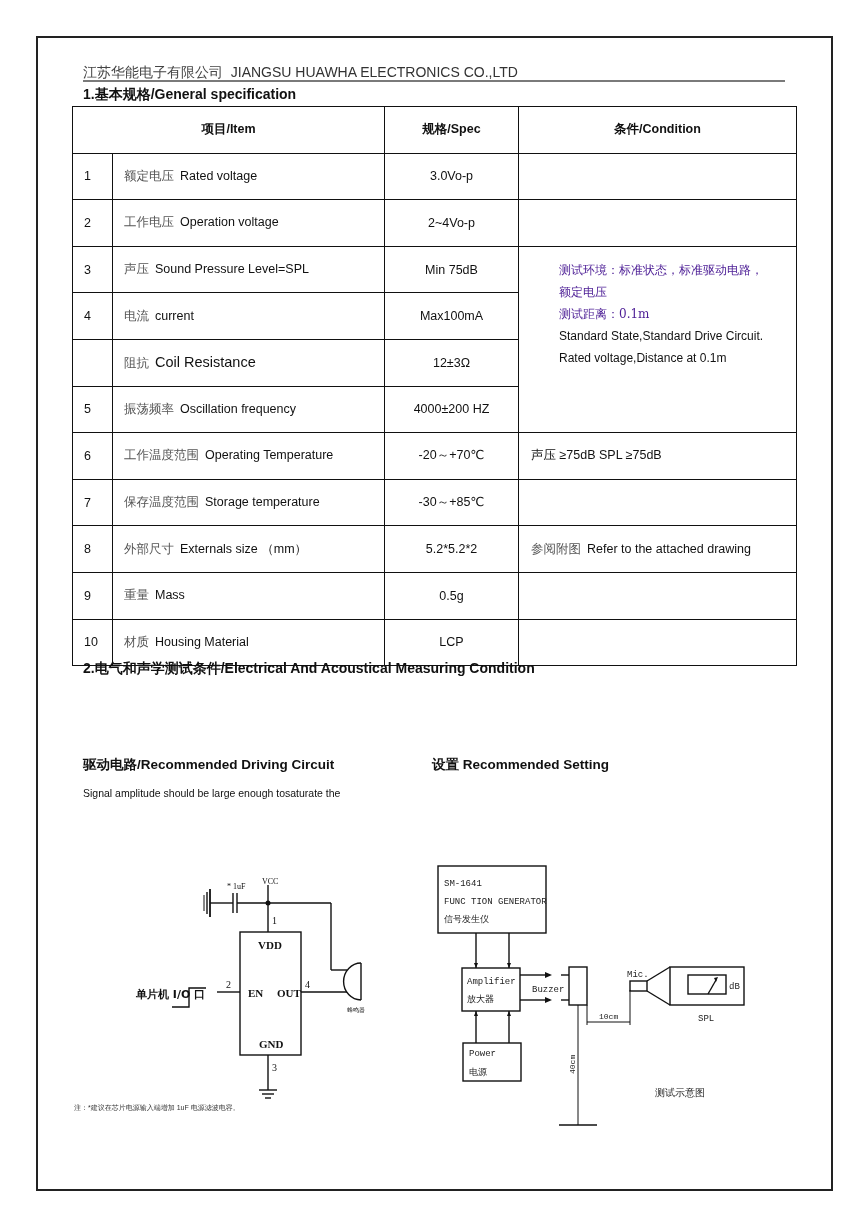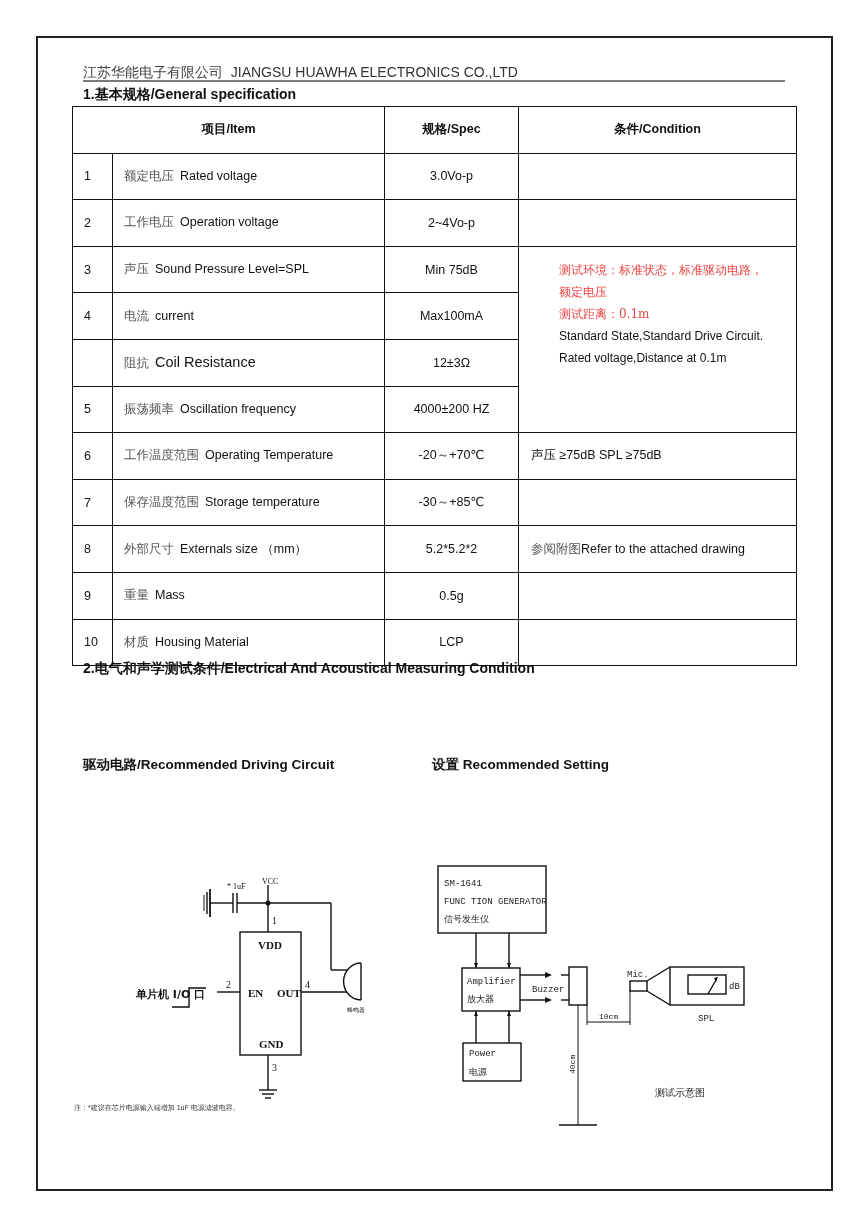--- a/index.html
+++ b/index.html
@@ -15,21 +15,21 @@
   table.spec td { border:1.5px solid #111; padding:0; vertical-align:middle; }
   table.spec tr { height:46.6px; }
   .th { font-weight:bold; text-align:center; font-size:12.5px;margin-left:44px; }
   .no { width:40px; padding-left:11px !important; box-sizing:border-box; }
   .item { width:260px; padding-left:11px !important; }
   .item .cn { font-family:"DejaVu Serif", serif; color:#555; margin-right:6px; }
   .item.big .en { font-size:14.5px; }
   .spec-v { width:133px; text-align:center; }
   .cond { padding-left:12px !important; }
   .cond-merged { vertical-align:top !important; padding-top:12px !important; padding-left:40px !important; padding-right:8px !important; line-height:22px; font-size:12px; }
-  .cond-merged .cn { font-family:"DejaVu Serif", serif; color:#ef4444; }
+  .cond-merged .cn { font-family:"DejaVu Serif", serif; color:#4c1d95; }
   .subhead { position:absolute; top:737px; font-size:13.5px; font-weight:bold; white-space:nowrap;margin-top:19px; }
   .desc { position:absolute; left:83px; top:782px; font-size:10.5px; line-height:22.5px; width:310px; }
   .note { position:absolute; left:74px; top:1103px; font-size:7px; color:#333; white-space:nowrap; }
   svg { position:absolute; overflow:visible; }
 </style>
 </head>
 <body>
 
 <div class="page-border"></div>
 
@@ -96,21 +96,21 @@
   <tr>
     <td class="no">7</td>
     <td class="item"><span class="cn">保存温度范围</span><span>Storage temperature</span></td>
     <td class="spec-v">-30～+85℃</td>
     <td class="cond"></td>
   </tr>
   <tr>
     <td class="no">8</td>
     <td class="item"><span class="cn">外部尺寸</span><span>Externals size （mm）</span></td>
     <td class="spec-v">5.2*5.2*2</td>
-    <td class="cond"><span class="cn" style="font-family:Liberation Mono, monospace;color:#555;">参阅附图</span><span>Refer to the attached drawing</span></td>
+    <td class="cond"><span class="cn" style="font-family:Liberation Mono, monospace;color:#555;margin-right:6px">参阅附图</span><span>Refer to the attached drawing</span></td>
   </tr>
   <tr>
     <td class="no">9</td>
     <td class="item"><span class="cn">重量</span><span>Mass</span></td>
     <td class="spec-v">0.5g</td>
     <td class="cond"></td>
   </tr>
   <tr>
     <td class="no">10</td>
     <td class="item"><span class="cn">材质</span><span>Housing Material</span></td>
@@ -118,20 +118,21 @@
     <td class="cond"></td>
   </tr>
 </tbody>
   </table>
 
 <div class="section-title sec2">2.电气和声学测试条件/Electrical And Acoustical Measuring Condition</div>
 <div class="subhead" style="left:83px">驱动电路/Recommended Driving Circuit</div>
 <div class="subhead" style="left:432px">设置 Recommended Setting</div>
 
 <div class="desc">
+  <div>Signal amplitude should be large enough tosaturate the</div>
 </div>
 
 <svg style="left:0;top:0" width="868" height="1228">
   <g stroke="#111" stroke-width="1.4" fill="none">
 
     <line x1="204" y1="895" x2="204" y2="911" stroke-width="1"></line>
     <line x1="207" y1="892" x2="207" y2="914"></line>
     <line x1="210" y1="889" x2="210" y2="917" stroke-width="1.8"></line>
     <line x1="210" y1="903" x2="233" y2="903"></line>
     <line x1="233" y1="893" x2="233" y2="913"></line>

